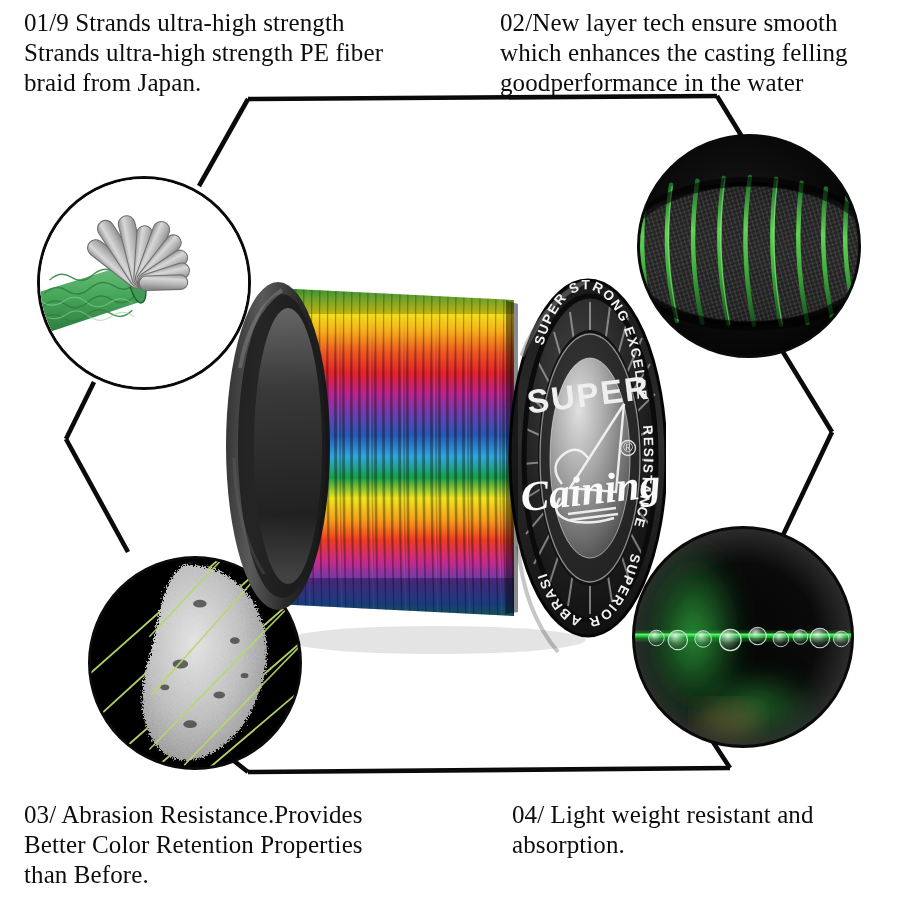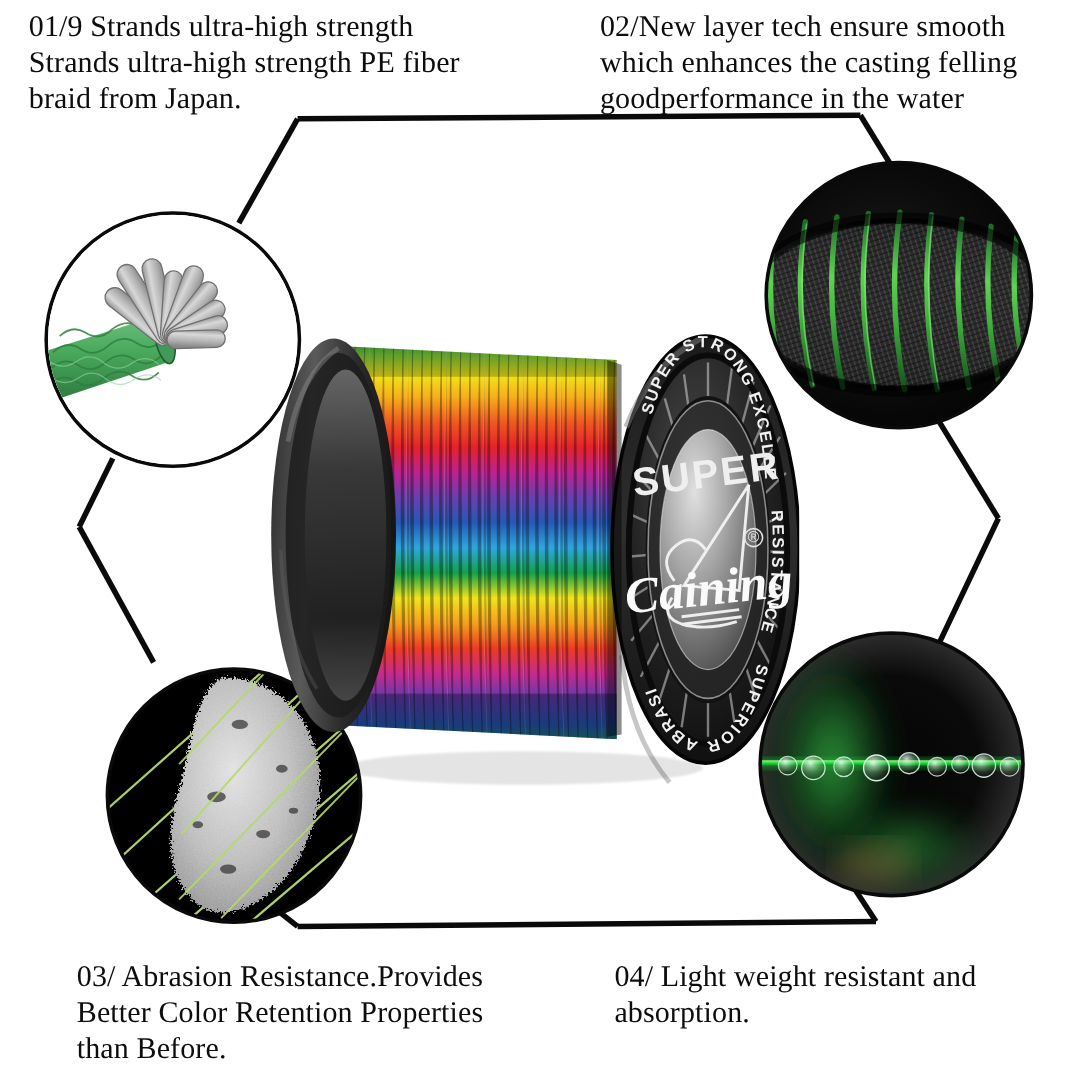--- a/index.html
+++ b/index.html
@@ -16,21 +16,21 @@
     position: absolute;
     font-family: "Liberation Serif", serif;
     font-size: 25px;
     line-height: 1.20;
     color: #0d0d0d;
     letter-spacing: .1px;
     white-space: pre-line;
   }
   #cap-01 { left: 24px;  top: 8px;   width: 432px; }
   #cap-02 { left: 500px; top: 8px;   width: 420px; }
-  #cap-03 { left: 24px;  top: 800px; width: 432px; margin-left: 40px; }
+  #cap-03 { left: 24px;  top: 800px; width: 432px; }
   #cap-04 { left: 512px; top: 800px; width: 388px; }
 
   
   #hexframe { position: absolute; left: 0; top: 0; width: 900px; height: 900px; }
 
   
   .inset {
     position: absolute;
     border-radius: 50%;
     overflow: hidden;

